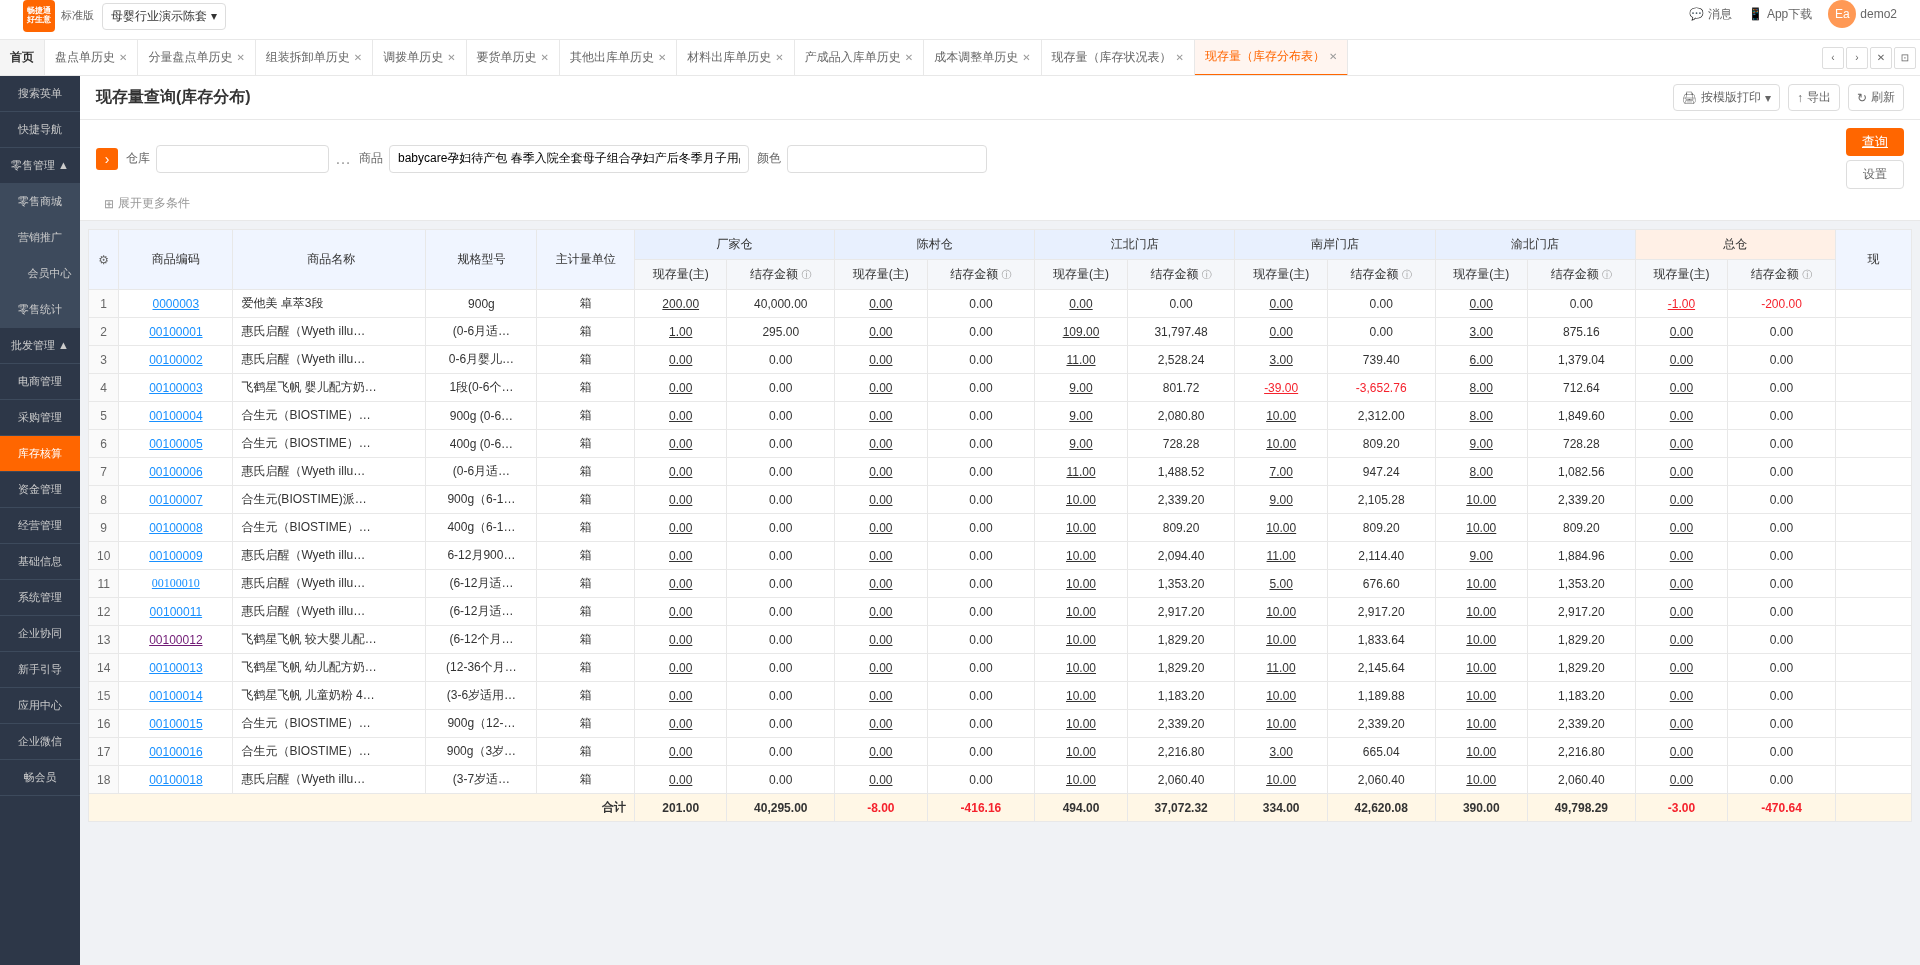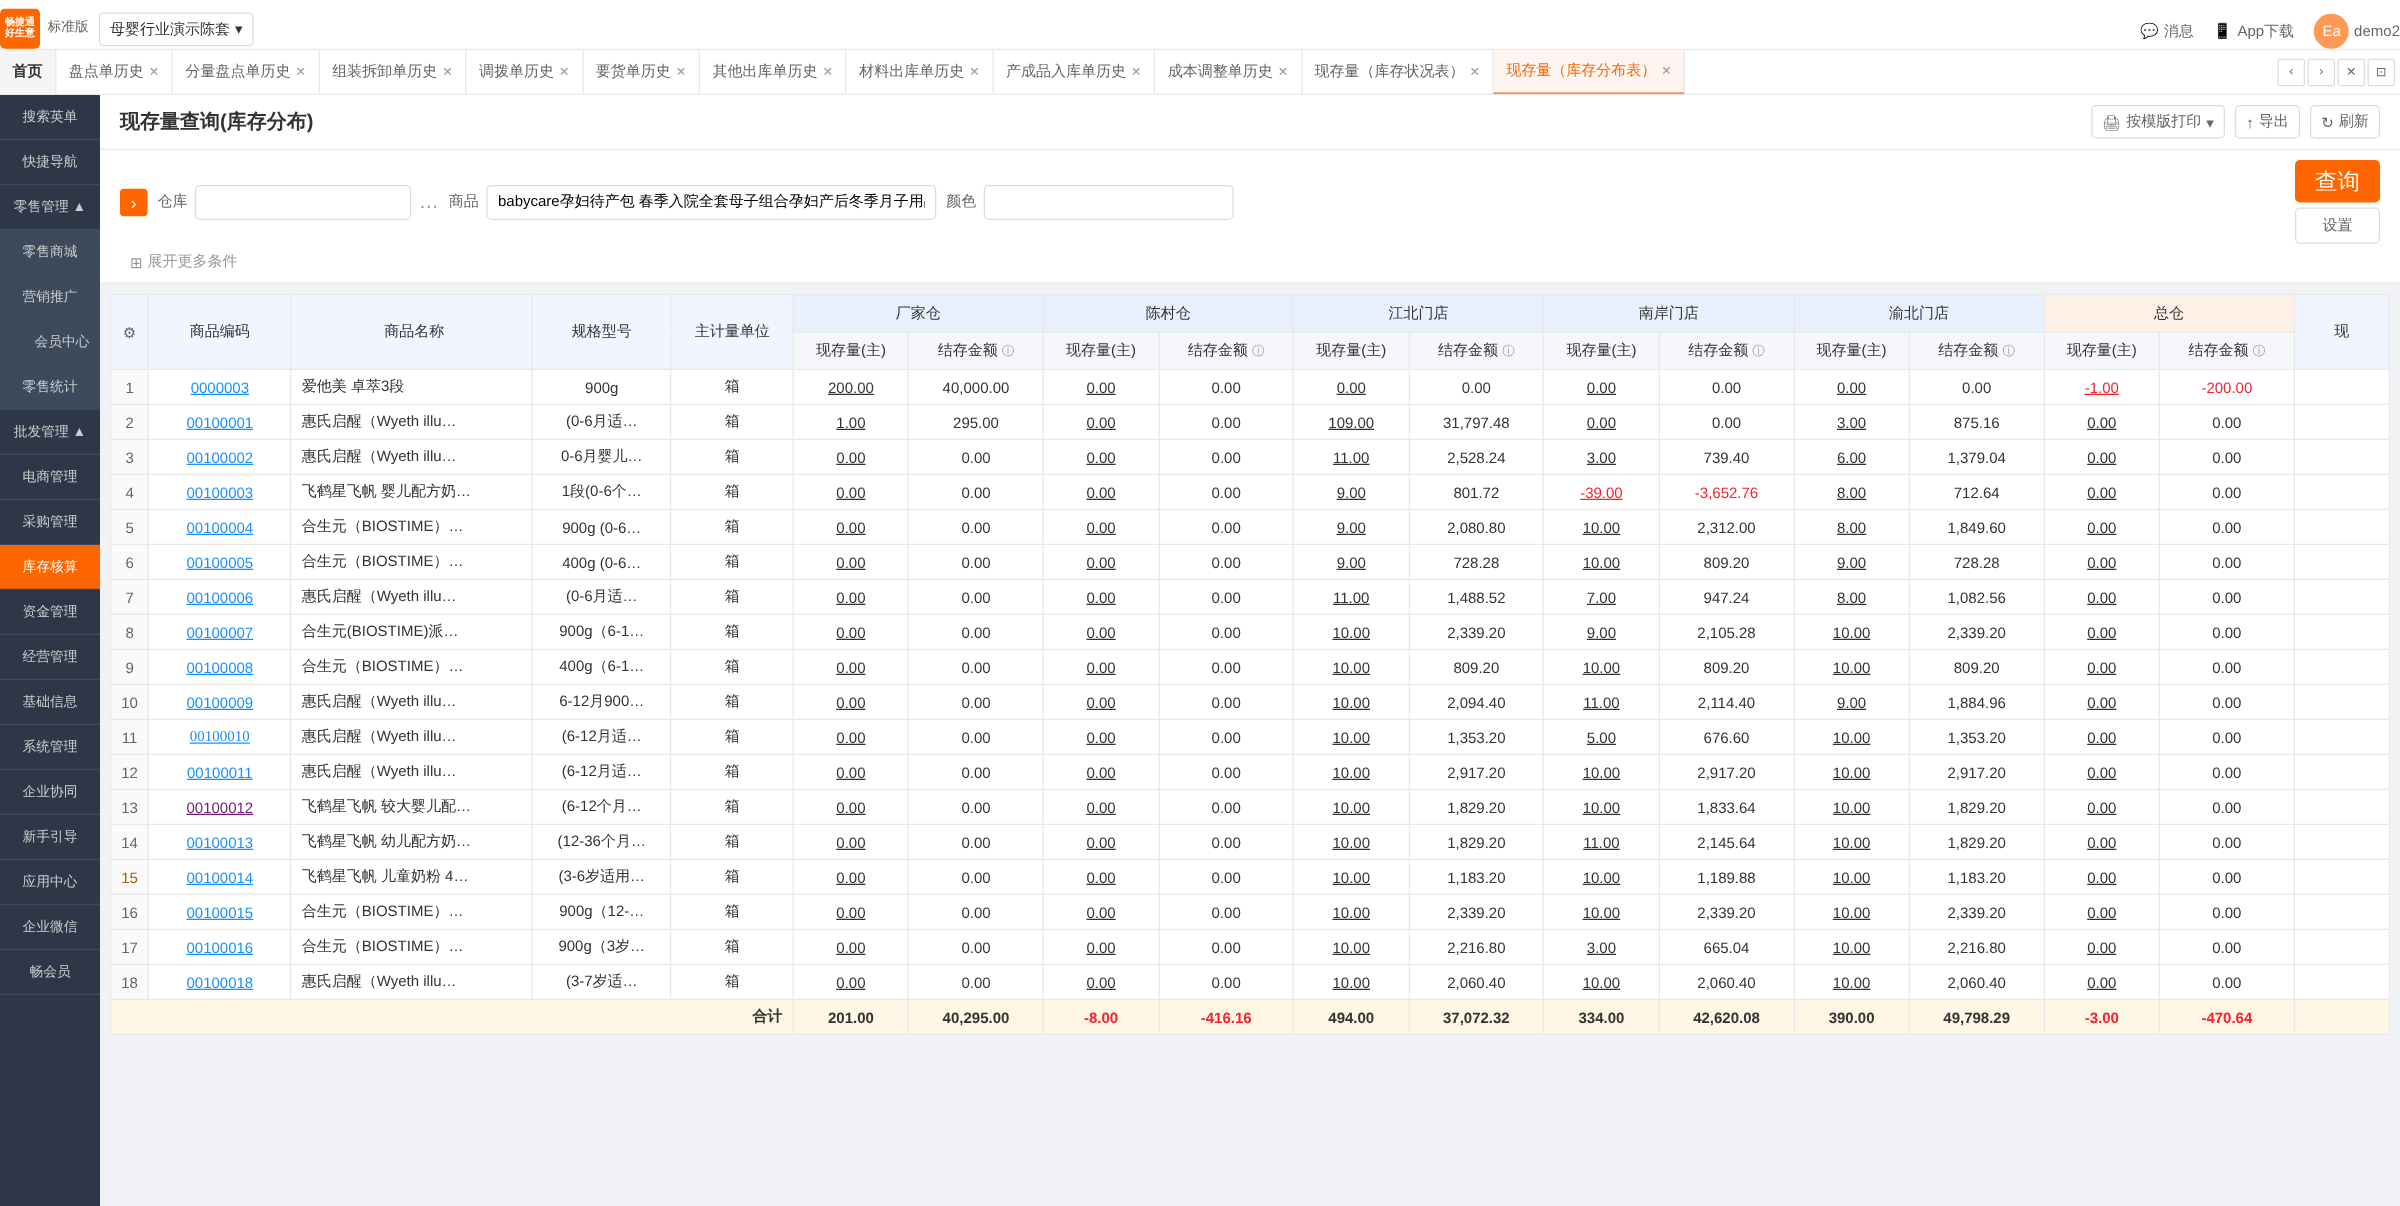--- a/index.html
+++ b/index.html
@@ -1,19 +1,19 @@
 <!DOCTYPE html>
 <html><head>
   <meta charset="utf-8">
   <style>
     * { box-sizing: border-box; margin: 0; padding: 0; }
     body { font-family: 'Microsoft YaHei', Arial, sans-serif; font-size: 12px; background: #f5f5f5; color: #333; overflow: hidden; }
     
     
-    .topbar { height: 40px; background: #fff; display: flex; align-items: flex-end; justify-content: space-between; padding: 0 0; border-bottom: 1px solid #e8e8e8; }
+    .topbar { height: 40px; background: #fff; display: flex; align-items: flex-start; justify-content: space-between; padding: 0 23px; border-bottom: 1px solid #e8e8e8; }
     .topbar-left { display: flex; align-items: center; gap: 8px; }
     .logo-area { display: flex; align-items: center; gap: 6px; }
     .logo-icon { width: 32px; height: 32px; background: #ff6600; border-radius: 4px; display: flex; align-items: center; justify-content: center; color: white; font-size: 10px; font-weight: bold; }
     .logo-text { font-size: 11px; color: #666; line-height: 1.2; }
     .industry-selector { display: flex; align-items: center; gap: 4px; padding: 4px 8px; border: 1px solid #ddd; border-radius: 4px; cursor: pointer; font-size: 12px; color: #333; }
     .topbar-right { display: flex; align-items: center; gap: 16px; }
     .topbar-btn { display: flex; align-items: center; gap: 4px; color: #666; font-size: 12px; cursor: pointer; }
     .user-avatar { width: 28px; height: 28px; border-radius: 50%; background: #ff9955; display: flex; align-items: center; justify-content: center; color: white; font-size: 12px; }
 
     
@@ -43,21 +43,21 @@
 
     
     .filter-area { padding: 8px 16px; background: #fff; border-bottom: 1px solid #e8e8e8; }
     .filter-row { display: flex; align-items: center; gap: 8px; }
     .filter-expand-btn { width: 22px; height: 22px; background: #ff6600; color: white; border: none; border-radius: 3px; cursor: pointer; font-size: 14px; display: flex; align-items: center; justify-content: center; }
     .filter-field { display: flex; align-items: center; gap: 6px; }
     .filter-label { font-size: 12px; color: #666; white-space: nowrap; }
     .filter-input { height: 28px; padding: 0 8px; border: 1px solid #ddd; border-radius: 4px; font-size: 12px; min-width: 80px; }
     .filter-input-long { min-width: 360px; }
     .filter-dots { color: #999; font-size: 16px; cursor: pointer; }
-    .query-btn { background: #ff6600; color: white; border: none; padding: 5px 16px; border-radius: 4px; cursor: pointer; font-size: 18px; }
+    .query-btn { background: #ff6600; color: white; border: none; padding: 5px 16px; border-radius: 4px; cursor: pointer; font-size: 13px; text-decoration: underline; }
     .setting-btn { background: #fff; color: #666; border: 1px solid #ddd; padding: 5px 12px; border-radius: 4px; cursor: pointer; font-size: 12px; }
     .expand-condition { display: flex; align-items: center; gap: 4px; color: #999; font-size: 12px; cursor: pointer; margin-left: 8px; }
     .filter-right-btns { display: flex; flex-direction: column; gap: 4px; margin-left: auto; }
 
     
     .table-wrapper { flex: 1; overflow: auto; padding: 8px; }
     .data-table { width: 100%; border-collapse: collapse; background: #fff; font-size: 12px; }
     .data-table th { background: #f5f7fa; border: 1px solid #e8e8e8; padding: 6px 8px; text-align: center; font-weight: 500; color: #333; white-space: nowrap; }
     .data-table td { border: 1px solid #e8e8e8; padding: 5px 8px; text-align: center; white-space: nowrap; }
     .data-table tr.summary-row td { background: #fff7e6; font-weight: bold; }
@@ -548,21 +548,21 @@
     <td>1,829.20</td>
     <td class="number-cell ">11.00</td>
     <td class="">2,145.64</td>
     <td class="number-cell">10.00</td>
     <td>1,829.20</td>
     <td class="number-cell ">0.00</td>
     <td class="">0.00</td>
     <td></td>
   </tr>
             <tr>
-    <td style="background:#fafafa; color:#a16207;">15</td>
+    <td style="background:#fafafa; color:#737373;">15</td>
     <td class="number-cell" style="color:#1890ff;">00100014</td>
     <td style="text-align:left;">飞鹤星飞帆 儿童奶粉 4…</td>
     <td>(3-6岁适用…</td>
     <td>箱</td>
     <td class="number-cell">0.00</td>
     <td>0.00</td>
     <td class="number-cell">0.00</td>
     <td>0.00</td>
     <td class="number-cell">10.00</td>
     <td>1,183.20</td>

